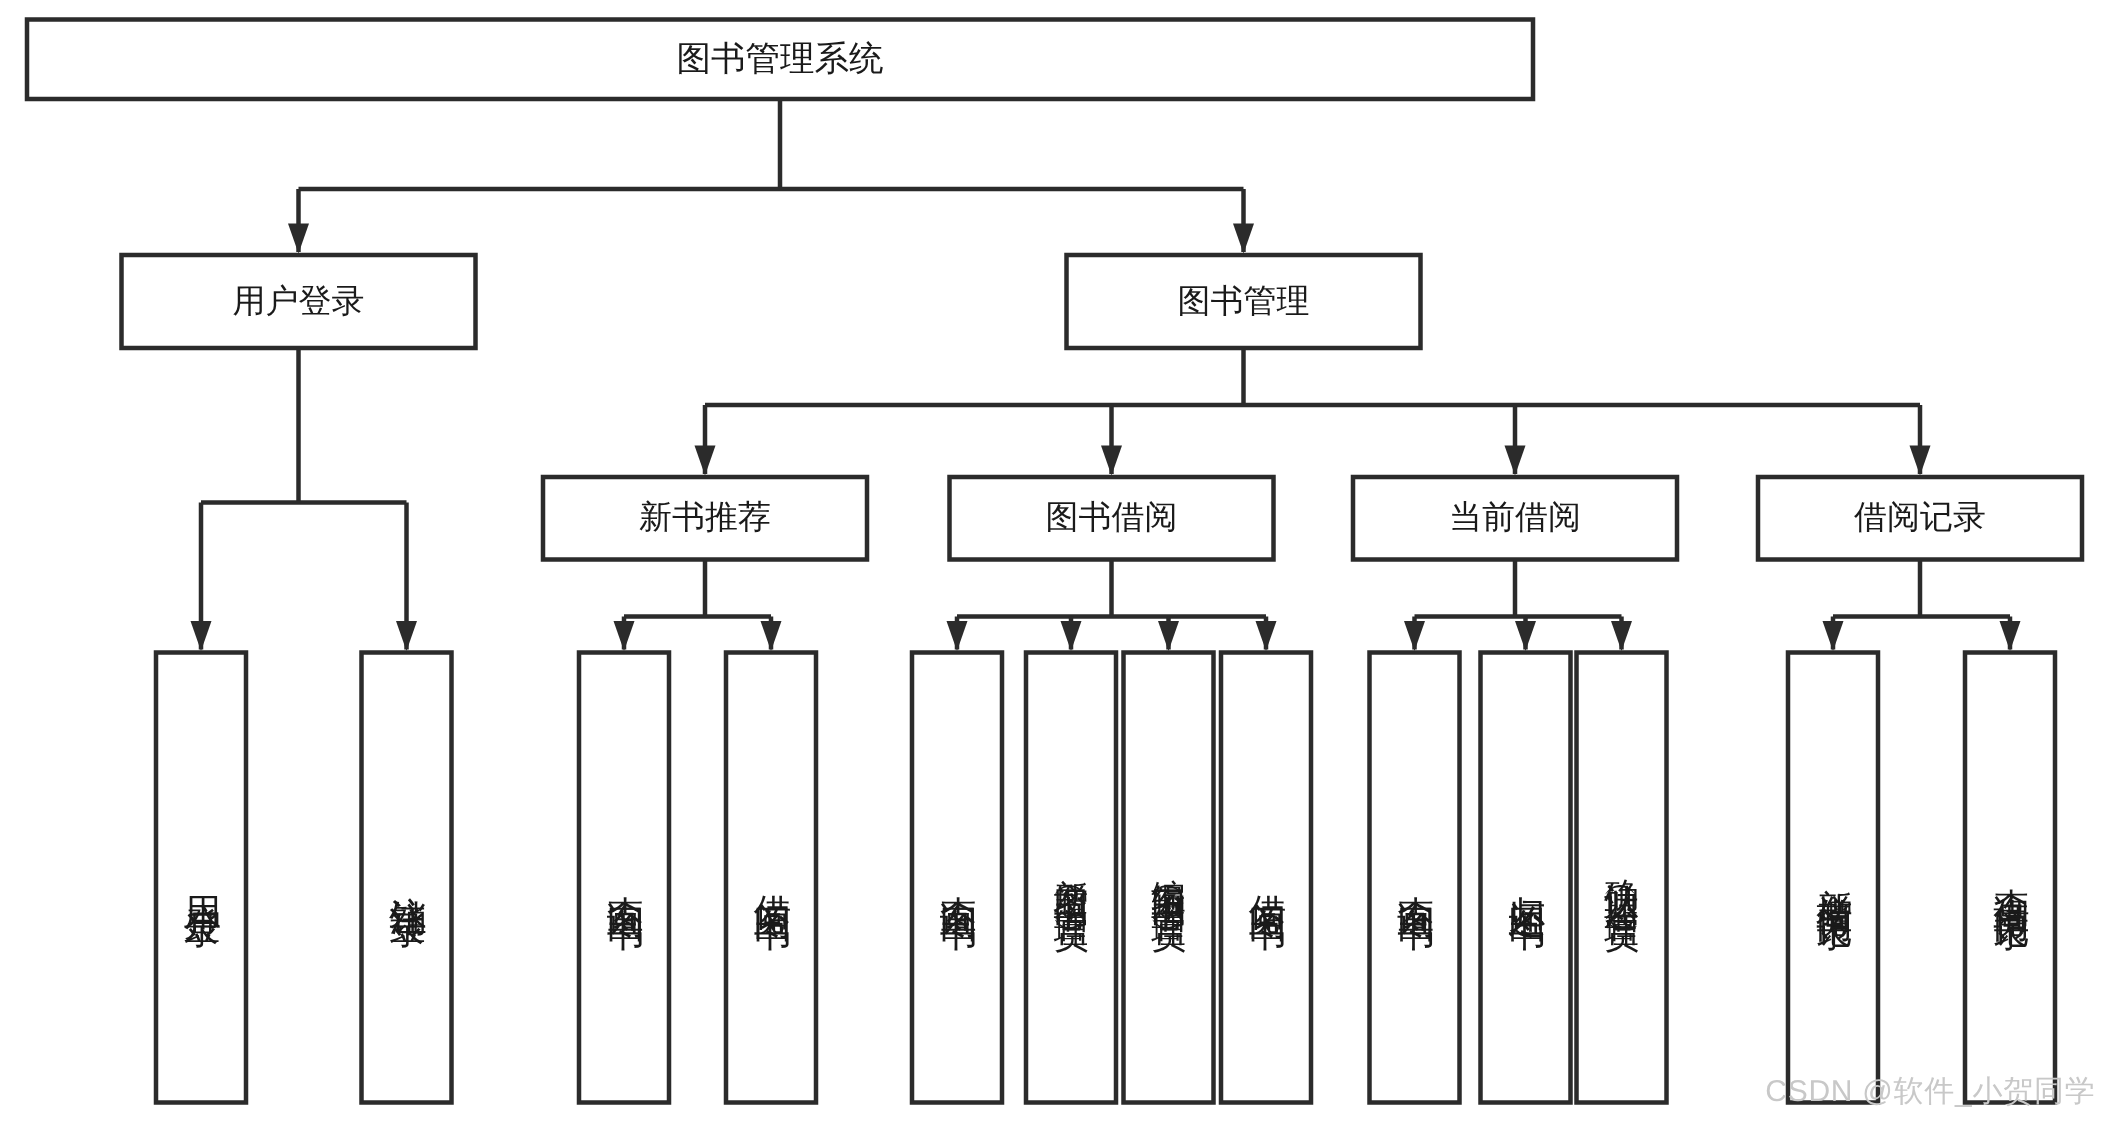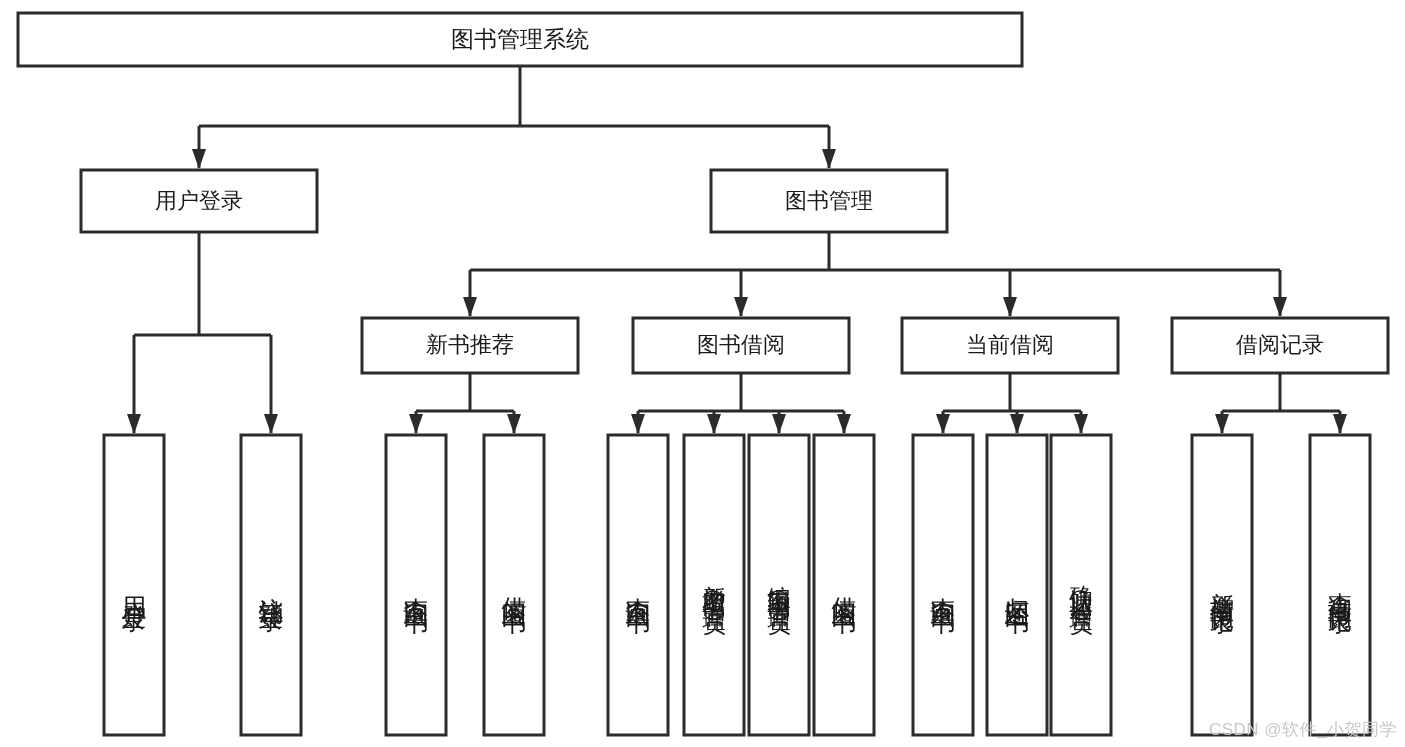--- a/index.html
+++ b/index.html
@@ -69,21 +69,21 @@
     letter-spacing: 4px;
     color: #1a1a1a;
     white-space: nowrap;
     text-align: center;
   }
   .watermark {
     position: absolute;
     right: 8px;
     bottom: 6px;
     font-family: "Liberation Sans", "DejaVu Sans", sans-serif;
-    font-size: 17px;
+    font-size: 20px;
     color: #c8c8c8;
     letter-spacing: 0.5px;
     user-select: none;
     white-space: nowrap;
   }
 </style>
 </head>
 <body>
 
 <div id="chart-root">

